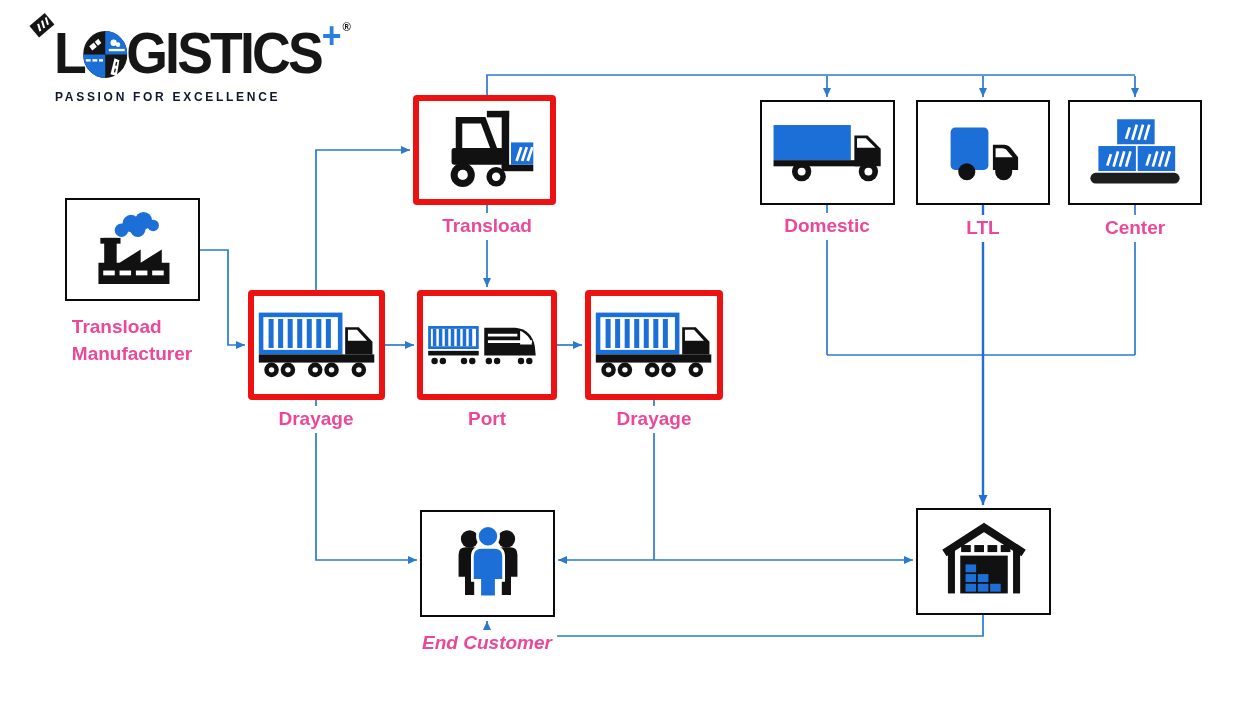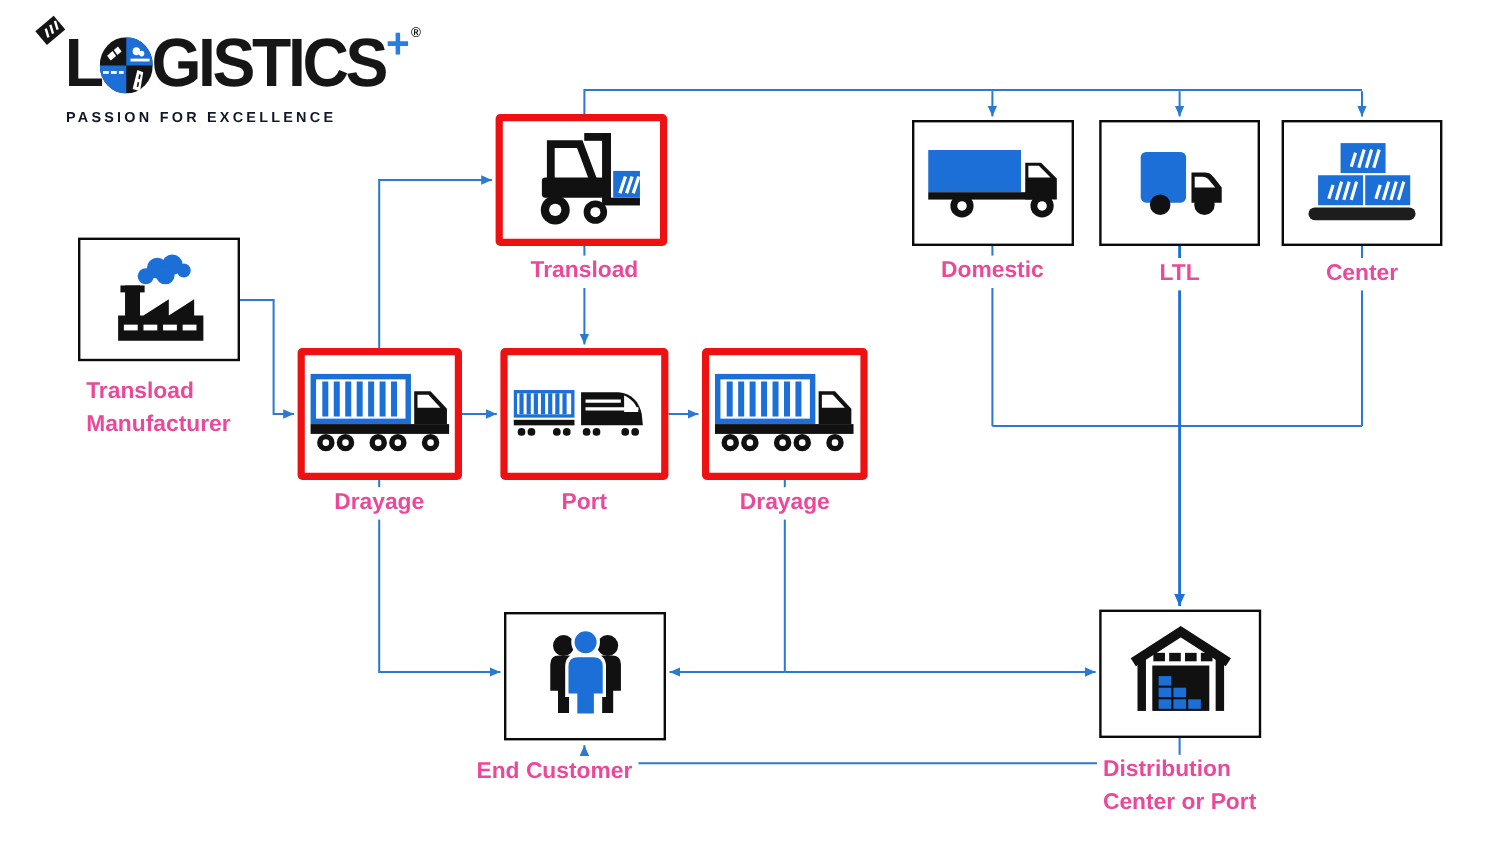--- a/index.html
+++ b/index.html
@@ -313,17 +313,15 @@
 
   <div class="nlabel" style="left:132px;top:314px;">Transload
 Manufacturer</div>
   <div class="nlabel" style="left:487px;top:213px;">Transload</div>
   <div class="nlabel" style="left:316px;top:406px;">Drayage</div>
   <div class="nlabel" style="left:487px;top:406px;">Port</div>
   <div class="nlabel" style="left:654px;top:406px;">Drayage</div>
   <div class="nlabel" style="left:827px;top:213px;">Domestic</div>
   <div class="nlabel" style="left:983px;top:215px;">LTL</div>
   <div class="nlabel" style="left:1135px;top:215px;">Center</div>
-  <div class="nlabel" style="left:462px;top:630px;">End Customer</div>
-  <div class="nlabel" style="left:983px;top:629px;">Distribution
-Center or Port</div>
+  <div class="nlabel" style="left:487px;top:630px;font-style:italic;">End Customer</div>
 
 </div>
 
 </body></html>

